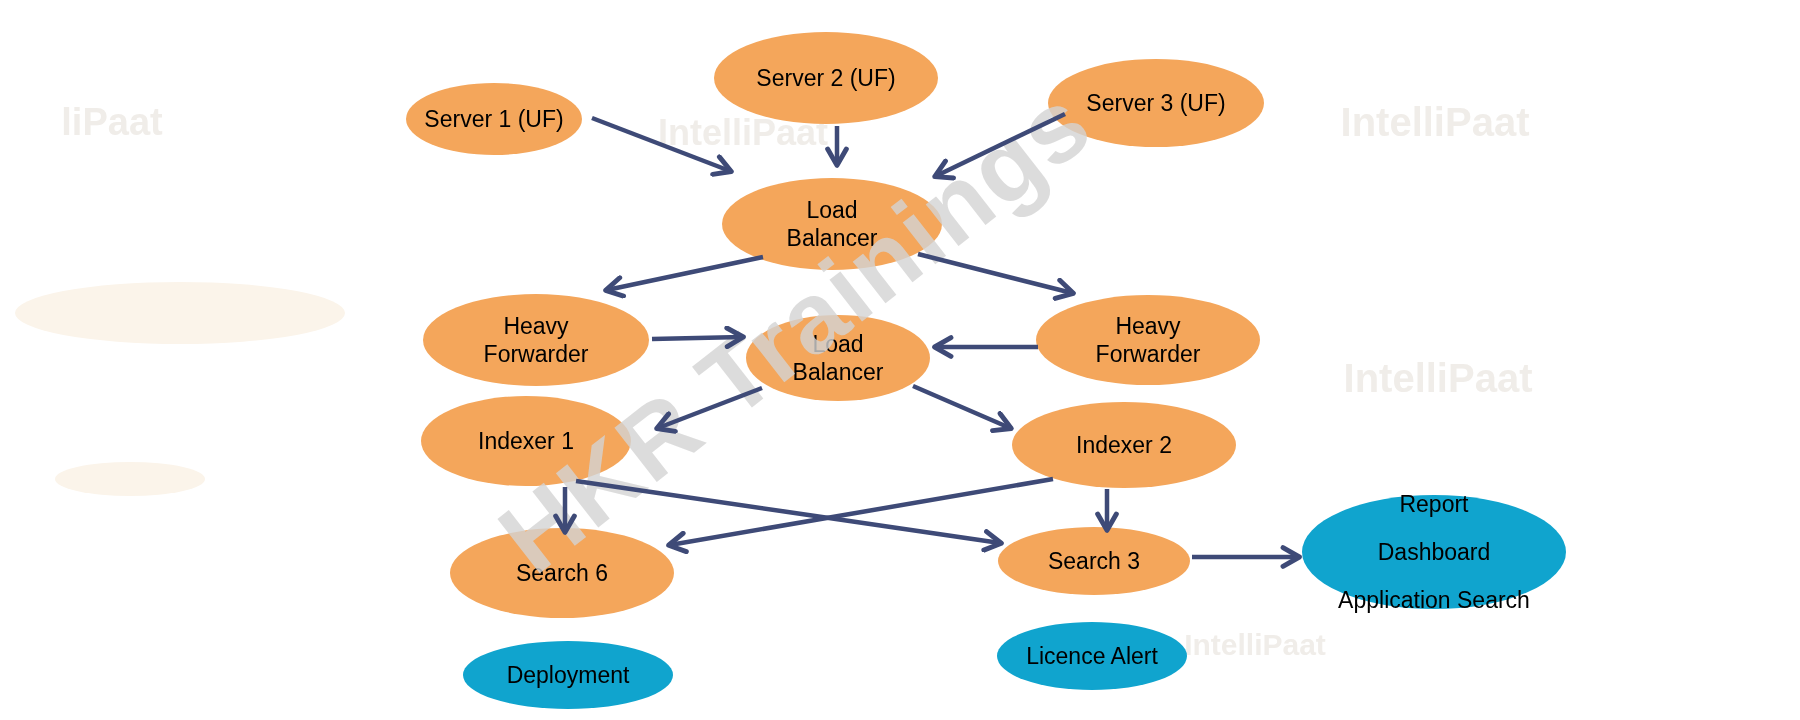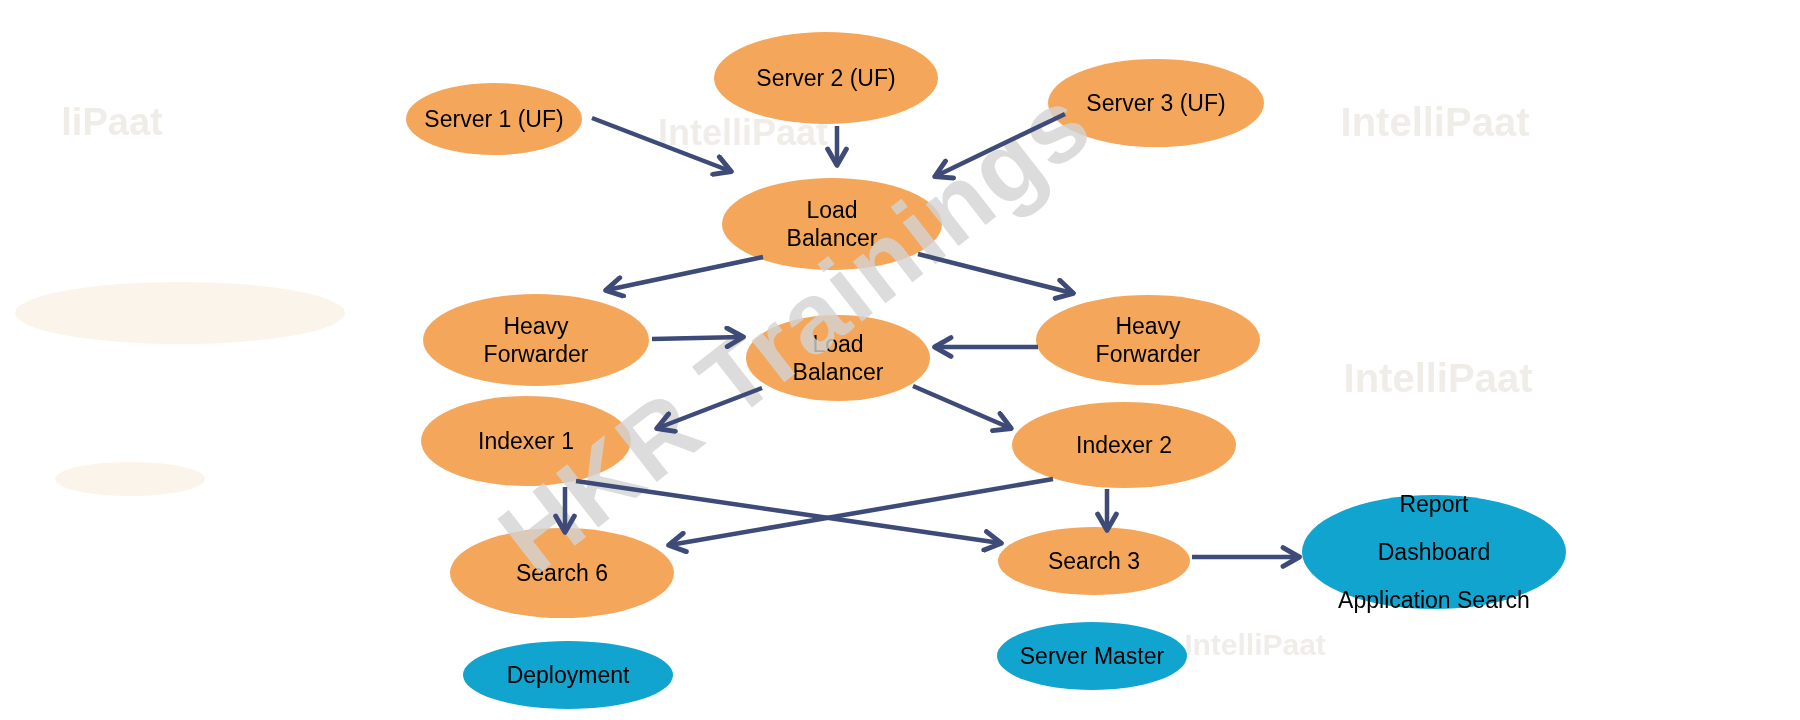--- a/index.html
+++ b/index.html
@@ -99,21 +99,21 @@
       </div>
       <div class="node" style="left: 1434px; top: 552px; width: 264px; height: 114px; background: rgb(16, 164, 206); gap: 20px;">
         <div class="line">Report</div>
         <div class="line">Dashboard</div>
         <div class="line">Application Search</div>
       </div>
       <div class="node" style="left: 568px; top: 675px; width: 210px; height: 68px; background: rgb(16, 164, 206);">
         <div class="line">Deployment</div>
       </div>
       <div class="node" style="left: 1092px; top: 656px; width: 190px; height: 68px; background: rgb(16, 164, 206);">
-        <div class="line">Server Master</div>
+        <div class="line">Licence Alert</div>
       </div>
     </div>
   <div id="faint-layer">
       <div class="wm-faint" style="left: 112px; top: 122px; font-size: 38px; color: rgb(240, 237, 233);">liPaat</div>
       <div class="wm-faint" style="left: 743px; top: 133px; font-size: 36px; color: rgb(240, 237, 233);">IntelliPaat</div>
       <div class="wm-faint" style="left: 1435px; top: 122px; font-size: 40px; color: rgb(240, 237, 233);">IntelliPaat</div>
       <div class="wm-faint" style="left: 1438px; top: 378px; font-size: 40px; color: rgb(240, 237, 233);">IntelliPaat</div>
       <div class="wm-faint" style="left: 1255px; top: 645px; font-size: 30px; color: rgb(240, 237, 233);">IntelliPaat</div>
     </div>
   <div id="blob-layer">

